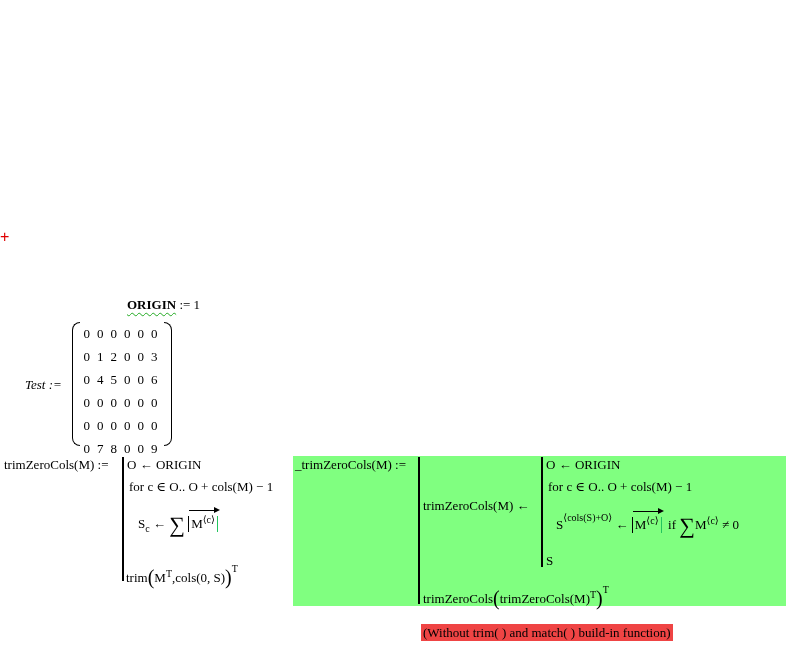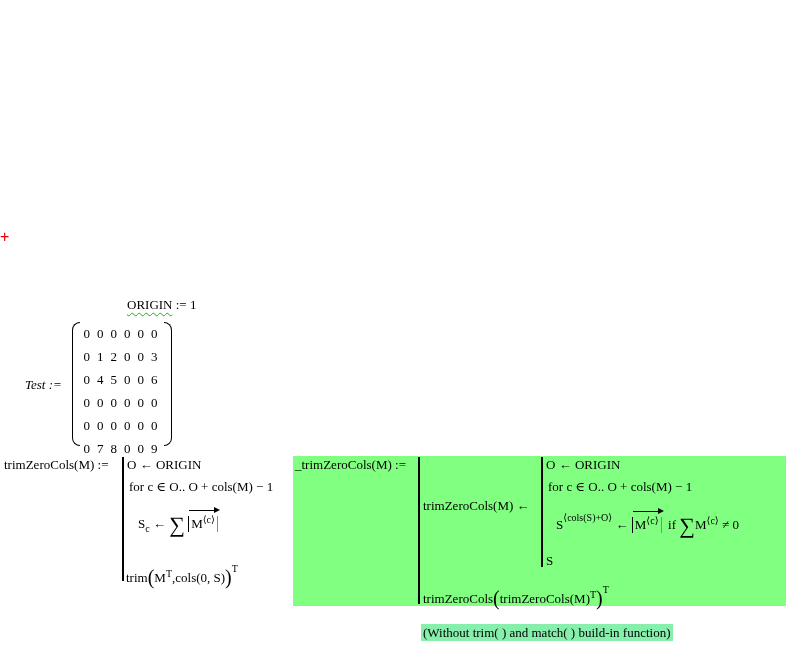--- a/index.html
+++ b/index.html
@@ -4,36 +4,36 @@
 <style>
   html, body { margin: 0; padding: 0; }
   body {
     width: 792px; height: 650px; position: relative; overflow: hidden;
     background: #ffffff;
     font-family: "Liberation Serif", "DejaVu Serif", serif;
     font-size: 13px; color: #000;
   }
   .abs { position: absolute; white-space: nowrap; }
   .cursor { color: #e00000; font-family: "Liberation Sans", sans-serif; font-size: 16px; line-height: 16px; }
-  .squiggle { text-decoration: underline wavy #22aa22; text-underline-offset: 3px; text-decoration-thickness: 1px; }
+  .squiggle { text-decoration: underline wavy #22aa22; text-underline-offset: 3px; text-decoration-thickness: 1px; font-weight: bold; }
   sup, sub { font-size: 10px; line-height: 0; }
   .matrix { position: absolute; }
   .matrix .bracket { position: absolute; top: 0; width: 7px; height: 122px; border: 1.4px solid #000; }
   .matrix .lb { left: 0; border-right: none; border-radius: 8px 0 0 8px; }
   .matrix .rb { right: 0; border-left: none; border-radius: 0 8px 8px 0; }
   .matrix table { border-collapse: collapse; margin-left: 8px; margin-right: 8px; }
   .matrix td { width: 13.5px; height: 23px; text-align: center; padding: 0; font-size: 13px; }
   .vbar { position: absolute; width: 2px; background: #000; }
   .green { position: absolute; left: 293px; top: 456px; width: 493px; height: 150px; background: #80ff80; }
   .sum { font-size: 22px; vertical-align: -4px; }
   .arrowed { display: inline-block; position: relative; border-left: 1px solid #000; border-right: 1px solid #22c55e; padding: 0 2px; line-height: 16px; }
   .arrowed::before { content: ""; position: absolute; left: 0; right: 0; top: -6px; border-top: 1px solid #000; }
   .arrowed::after { content: ""; position: absolute; right: -3px; top: -9px; width: 0; height: 0; border-left: 6px solid #000; border-top: 3px solid transparent; border-bottom: 3px solid transparent; }
   .bigparen { font-size: 20px; vertical-align: -2px; }
-  .note { background: #86efac; padding: 1px 2px; }
+  .note { background: #ef4444; padding: 1px 2px; }
 </style>
 </head>
 <body>
 
 <div class="abs cursor" style="left:0px; top:229px;">+</div>
 
 <div class="abs" style="left:127px; top:297px;">
   <span class="squiggle">ORIGIN</span>
   <span>:=</span>
   <span>1</span>

